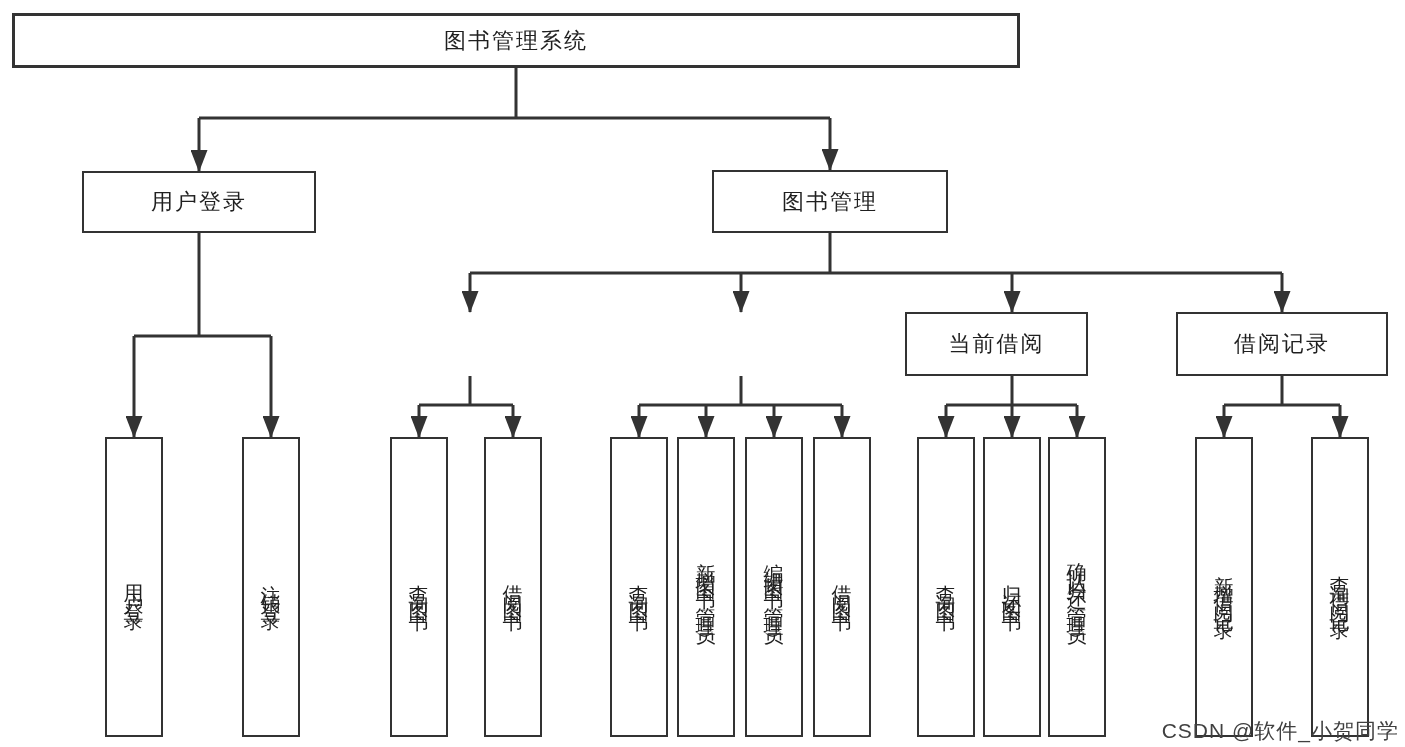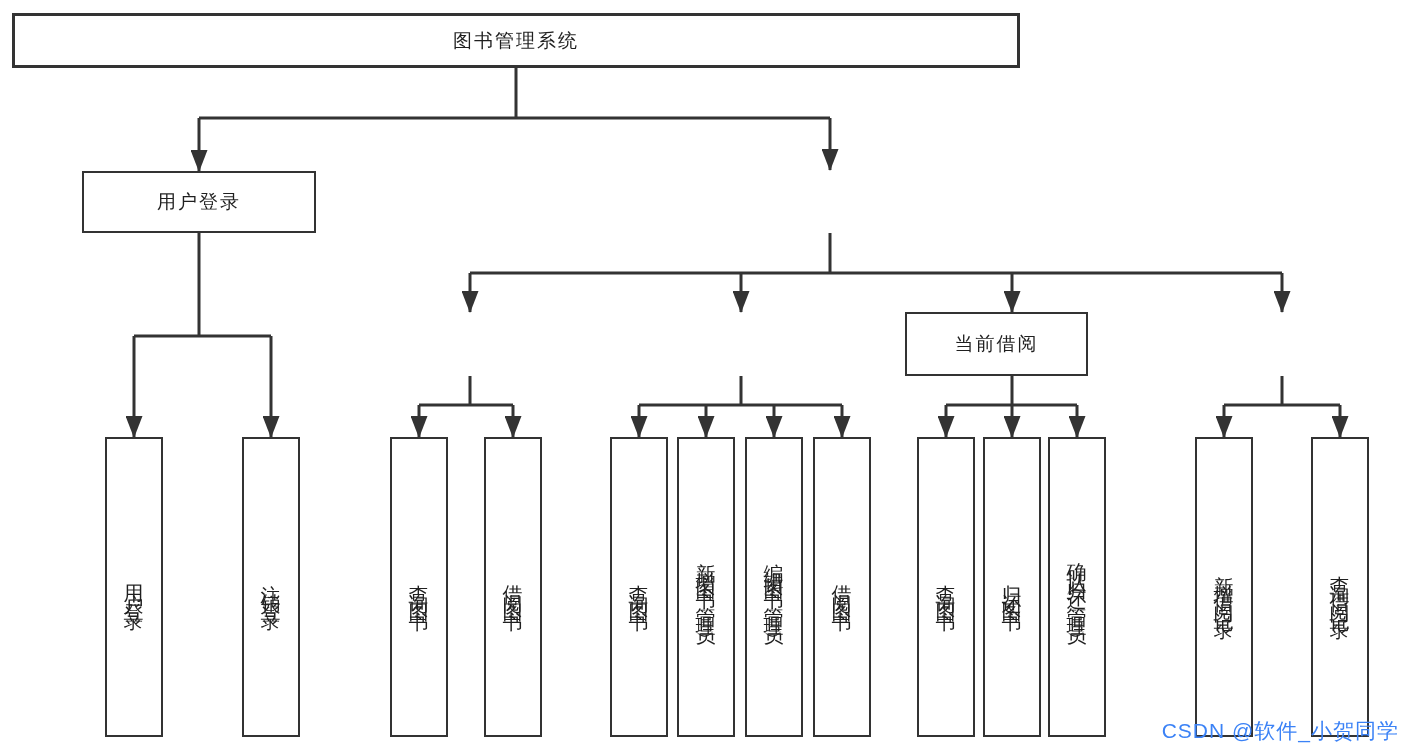--- a/index.html
+++ b/index.html
@@ -26,21 +26,21 @@
     position: absolute;
     box-sizing: border-box;
     background: #ffffff;
     border: 2.5px solid #333333;
     color: #1f1f1f;
     display: flex;
     align-items: center;
     justify-content: center;
   }
   .hbox {
-    font-size: 19px;
+    font-size: 22px;
     letter-spacing: 2px;
     white-space: nowrap;
   }
   .vbox {
     width: 58px;
     height: 300px;
     top: 437px;
     font-size: 20px;
   }
   .vtext {
@@ -48,21 +48,21 @@
     text-orientation: mixed;
     letter-spacing: 9px;
     line-height: 1;
     white-space: nowrap;
   }
   .watermark {
     position: absolute;
     right: 6px;
     bottom: 2px;
     font-size: 21px;
-    color: #3b82f6;
+    color: #404040;
     letter-spacing: 1px;
     white-space: nowrap;
     z-index: 5;
   }
 </style>
 </head>
 <body>
 
 <div class="canvas">
 
@@ -103,22 +103,24 @@
     <path d="M1077,405 V437" marker-end="url(#ah)"></path>
 
     <path d="M1282,376 V405 M1224,405 H1340"></path>
     <path d="M1224,405 V437" marker-end="url(#ah)"></path>
     <path d="M1340,405 V437" marker-end="url(#ah)"></path>
   </svg>
 
   <div class="node hbox" style="left:12px; top:13px; width:1008px; height:55px; border-width:3px;">图书管理系统</div>
 
   <div class="node hbox" style="left:82px; top:171px; width:234px; height:62px;">用户登录</div>
+  <div class="node hbox" style="left:712px; top:170px; width:236px; height:63px;">图书管理</div>
 
   <div class="node hbox" style="left:905px; top:312px; width:183px; height:64px;">当前借阅</div>
+  <div class="node hbox" style="left:1176px; top:312px; width:212px; height:64px;">借阅记录</div>
 
   <div class="node vbox" style="left:105px;">
     <span class="vtext">用户登录</span>
   </div>
   <div class="node vbox" style="left:242px;">
     <span class="vtext">注销登录</span>
   </div>
 
   <div class="node vbox" style="left:390px;">
     <span class="vtext">查询图书</span>

